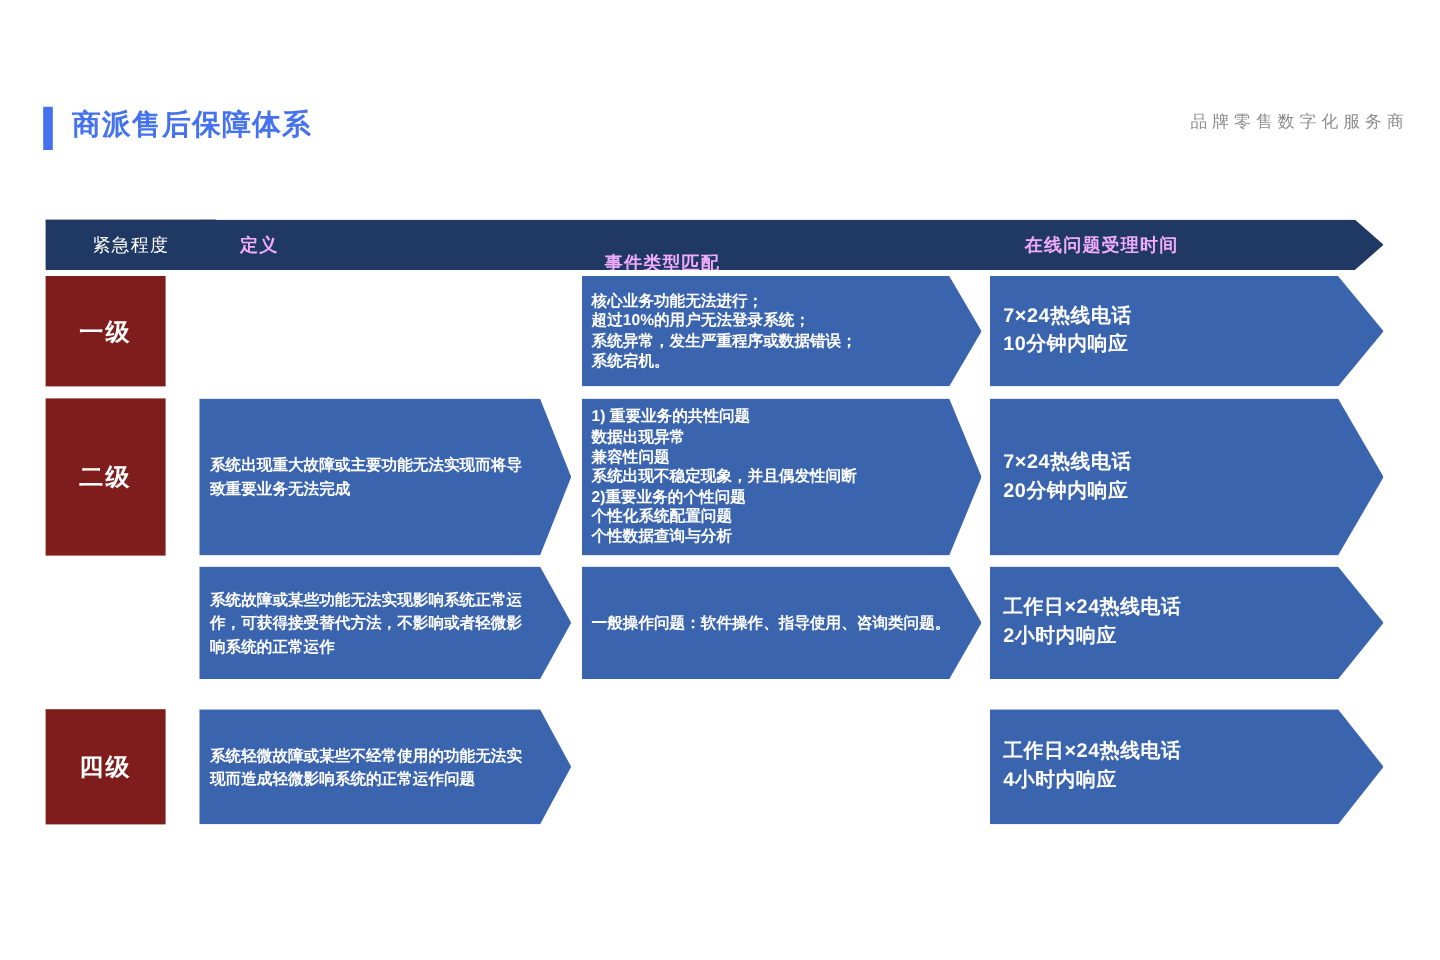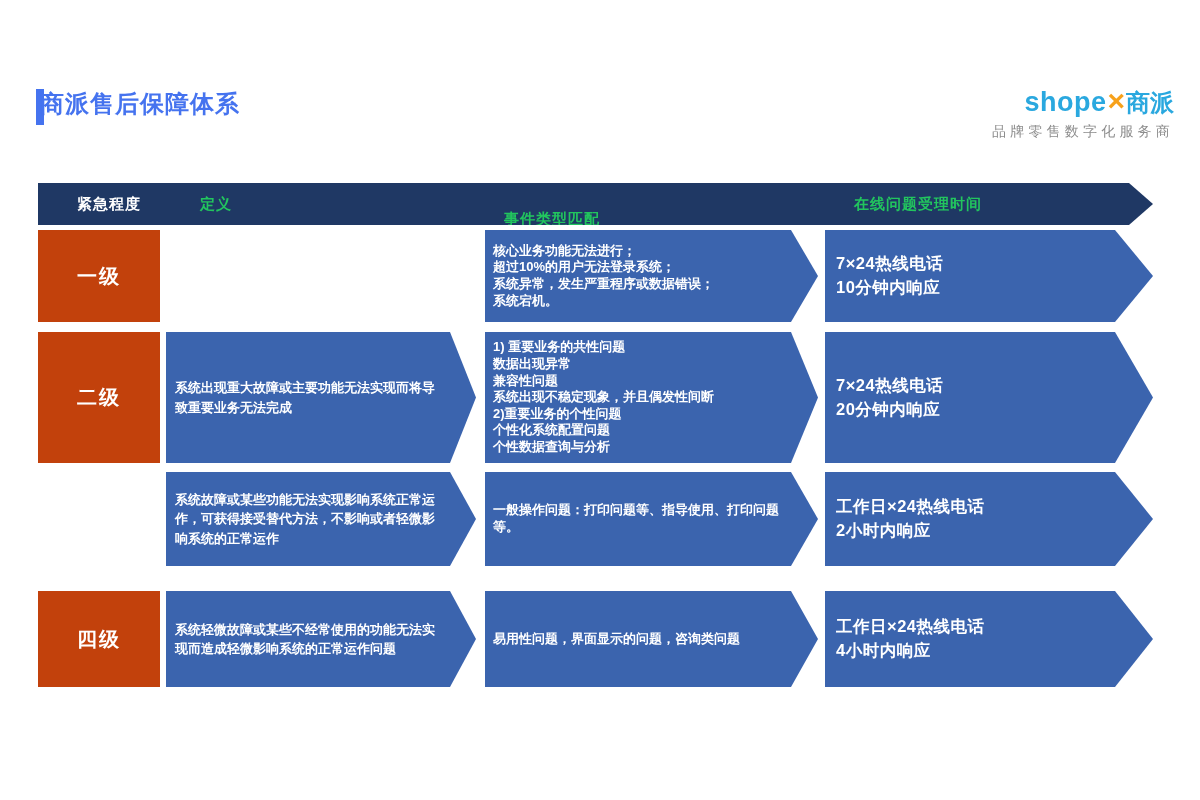--- a/index.html
+++ b/index.html
@@ -4,79 +4,74 @@
 <title>商派售后保障体系</title>
 <style>
   html,body{margin:0;padding:0;background:#ffffff;}
   .slide{
     position:relative;width:1200px;height:800px;background:#ffffff;overflow:hidden;
     font-family:"Liberation Sans", sans-serif;
   }
   
   .accent{position:absolute;left:36px;top:89px;width:8px;height:36px;background:#4573EF;}
   .page-title{
-    position:absolute;left:40px;top:88px;margin:0;
+    position:absolute;left:60px;top:88px;margin:0;
     font-size:24px;font-weight:700;color:#4573EF;letter-spacing:1px;
   }
   
   .logo{position:absolute;right:26px;top:86px;text-align:right;}
   .logo-line{display:flex;align-items:baseline;justify-content:flex-end;line-height:1;}
   .lg-shop{font-size:27px;font-weight:700;color:#2AA8DF;letter-spacing:0.5px;}
   .lg-x{font-size:30px;font-weight:700;color:#F7A11A;margin:0 1px;}
   .lg-cn{font-size:24px;font-weight:700;color:#2AA8DF;}
   .lg-tag{margin-top:7px;font-size:14px;color:#8C8C8C;letter-spacing:4.2px;white-space:nowrap;}
   
   .hdr,.row{position:absolute;left:38px;width:1115px;}
   .hdr{top:183px;height:42px;}
   .r0{top:230px;height:92px;}
   .r1{top:332px;height:131px;}
   .r2{top:472px;height:94px;}
   .r3{top:549px;height:96px;margin-top:42px;}
   .cell{position:absolute;top:0;height:100%;display:flex;align-items:center;box-sizing:border-box;}
   
   .hdr-box{
     left:0;width:142px;background:#1F3864;color:#fff;justify-content:center;
-    font-size:15px;font-weight:700;letter-spacing:1px;
+    font-size:15px;font-weight:400;letter-spacing:1px;
   }
   .hdr-bar{
-    left:128px;width:987px;background:#1F3864;color:#22c55e;
+    left:128px;width:987px;background:#1F3864;color:#f0abfc;
     clip-path:polygon(0 0,calc(100% - 24px) 0,100% 50%,calc(100% - 24px) 100%,0 100%);
   }
   .hdr-bar span{position:absolute;font-size:15px;font-weight:700;letter-spacing:1px;white-space:nowrap;}
   .h-def{left:34px;}
   .h-evt{left:338px;margin-top:30px;}
   .h-time{left:688px;}
   
   .lvl{
-    left:0;width:122px;background:#c2410c;color:#fff;justify-content:center;
+    left:0;width:100px;background:#7f1d1d;color:#fff;justify-content:center;
     font-size:20px;font-weight:700;letter-spacing:2px;
   }
   .arr{background:#3B64AE;color:#fff;}
   .arr-def{left:128px;width:310px;clip-path:polygon(0 0,calc(100% - 26px) 0,100% 50%,calc(100% - 26px) 100%,0 100%);}
   .arr-evt{left:447px;width:333px;clip-path:polygon(0 0,calc(100% - 27px) 0,100% 50%,calc(100% - 27px) 100%,0 100%);}
   .arr-time{left:787px;width:328px;clip-path:polygon(0 0,calc(100% - 38px) 0,100% 50%,calc(100% - 38px) 100%,0 100%);}
   .txt{padding:0 30px 0 9px;font-size:13px;font-weight:700;line-height:1.5;}
   .arr-evt .txt{padding:0 20px 0 8px;line-height:1.28;}
   .arr-time .txt{padding-left:11px;font-size:16.5px;line-height:1.45;letter-spacing:0.5px;}
   .pre{white-space:pre-line;}
 </style>
 </head>
 <body>
 
 <div class="slide">
 
   <div class="accent"></div>
   <h1 class="page-title">商派售后保障体系</h1>
 
   <div class="logo">
-    <div class="logo-line">
-      <span class="lg-shop">shope</span>
-      <span class="lg-x">×</span>
-      <span class="lg-cn">商派</span>
-    </div>
     <div class="lg-tag">品牌零售数字化服务商</div>
   </div>
 
   <div class="hdr">
     <div class="cell hdr-box">紧急程度</div>
     <div class="cell hdr-bar">
       <span class="h-def">定义</span>
       <span class="h-evt">事件类型匹配</span>
       <span class="h-time">在线问题受理时间</span>
     </div>
@@ -114,35 +109,32 @@
       <div class="txt pre">7×24热线电话
 20分钟内响应</div>
     </div>
   </div>
 
   <div class="row r2">
     <div class="cell arr arr-def">
       <div class="txt">系统故障或某些功能无法实现影响系统正常运作，可获得接受替代方法，不影响或者轻微影响系统的正常运作</div>
     </div>
     <div class="cell arr arr-evt">
-      <div class="txt pre">一般操作问题：打印问题等、指导使用、打印问题等。</div>
+      <div class="txt pre">一般操作问题：软件操作、指导使用、咨询类问题。</div>
     </div>
     <div class="cell arr arr-time">
       <div class="txt pre">工作日×24热线电话
 2小时内响应</div>
     </div>
   </div>
 
   <div class="row r3">
     <div class="cell lvl">四级</div>
     <div class="cell arr arr-def">
       <div class="txt">系统轻微故障或某些不经常使用的功能无法实现而造成轻微影响系统的正常运作问题</div>
     </div>
-    <div class="cell arr arr-evt">
-      <div class="txt pre">易用性问题，界面显示的问题，咨询类问题</div>
-    </div>
     <div class="cell arr arr-time">
       <div class="txt pre">工作日×24热线电话
 4小时内响应</div>
     </div>
   </div>
 
 </div>
 
 </body></html>

